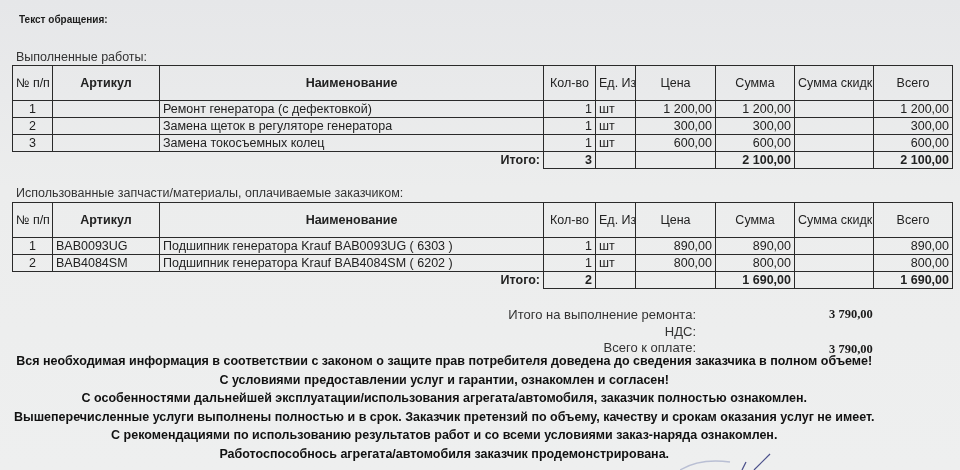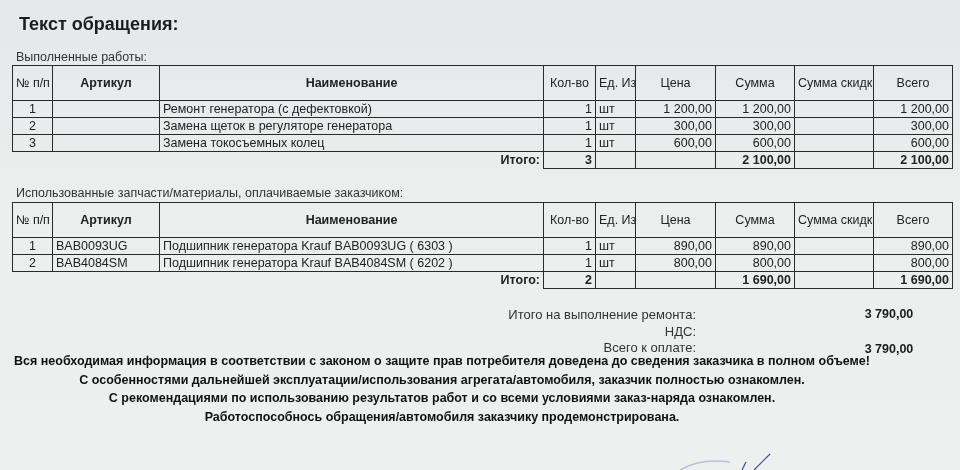--- a/index.html
+++ b/index.html
@@ -3,40 +3,40 @@
 <meta charset="utf-8">
 <style>
   html, body { margin:0; padding:0; }
   body {
     width:960px; height:470px; overflow:hidden;
     background: linear-gradient(180deg,#e6e7e9 0%,#eceded 40%,#eeefef 100%);
     font-family: "Liberation Sans", sans-serif;
     color:#1c1c1c; position:relative;
   }
   .abs { position:absolute; }
-  .req-title { left:19px; top:14px; font-size:18px; font-weight:bold; }
+  .req-title { left:19px; top:14px; font-size:10px; font-weight:bold; }
   .section-label { font-size:12.5px; color:#333; }
   table.grid {
     position:absolute; border-collapse:collapse; font-size:12.5px; color:#222;
     table-layout:fixed;
   }
   table.grid td, table.grid th {
     border:1px solid #2a2a2a; padding:0 3px; height:16px; line-height:16px;
     white-space:nowrap; overflow:hidden;
   }
   table.grid th { font-weight:bold; font-size:12.5px; text-align:center; line-height:14px; height:34px; color:#222; }
   table.grid th.thin { font-weight:normal; }
   .r { text-align:right; }
   .c { text-align:center; }
   .l { text-align:left; }
   .b { font-weight:bold; }
   .noborder { border:none !important; }
   .lbl-right { text-align:right; border-left:none !important; border-top:none !important; border-bottom:none !important;margin-top:44px; }
   .summary-label { font-size:13px; color:#333; text-align:right; width:260px; }
-  .summary-val { font-size:12.5px; font-weight:bold; text-align:center; width:120px; }
+  .summary-val { font-size:12.5px; font-weight:bold; text-align:left; width:120px;font-family:Liberation Serif, serif; }
   .notes { left:14px; top:352px; font-size:12.5px; font-weight:bold; color:#111; line-height:18.5px;text-align:center; }
   .notes div { white-space:nowrap; }
   .sig { left:680px; top:440px; }
 </style>
 </head>
 <body>
 
 <div class="abs req-title">Текст обращения:</div>
 
 <div class="abs section-label" style="left:16px;top:50px;">Выполненные работы:</div>
@@ -174,22 +174,24 @@
 
 <div class="abs summary-label" style="left:436px;top:307px;">Итого на выполнение ремонта:</div>
 <div class="abs summary-val" style="left:829px;top:307px;">3 790,00</div>
 <div class="abs summary-label" style="left:436px;top:324px;">НДС:</div>
 <div class="abs summary-val" style="left:829px;top:324px;"></div>
 <div class="abs summary-label" style="left:436px;top:340px;">Всего к оплате:</div>
 <div class="abs summary-val" style="left:829px;top:342px;">3 790,00</div>
 
 <div class="abs notes">
   <div>Вся необходимая информация в соответствии с законом о защите прав потребителя доведена до сведения заказчика в полном объеме!</div>
+  <div>С условиями предоставлении услуг и гарантии, ознакомлен и согласен!</div>
   <div>С особенностями дальнейшей эксплуатации/использования агрегата/автомобиля, заказчик полностью ознакомлен.</div>
+  <div>Вышеперечисленные услуги выполнены полностью и в срок. Заказчик претензий по объему, качеству и срокам оказания услуг не имеет.</div>
   <div>С рекомендациями по использованию результатов работ и со всеми условиями заказ-наряда ознакомлен.</div>
-  <div>Работоспособнось обращения/автомобиля заказчику продемонстрирована.</div>
+  <div>Работоспособнось агрегата/автомобиля заказчик продемонстрирована.</div>
 </div>
 
 <svg class="abs sig" width="120" height="30">
   <path d="M0 30 Q20 18 50 22" stroke="#b9bfd4" stroke-width="1.5" fill="none"></path>
   <line x1="62" y1="30" x2="66" y2="22" stroke="#4a4f8a" stroke-width="1.2"></line>
   <line x1="74" y1="30" x2="90" y2="14" stroke="#4a4f8a" stroke-width="1.2"></line>
 </svg>
 
 </body></html>

